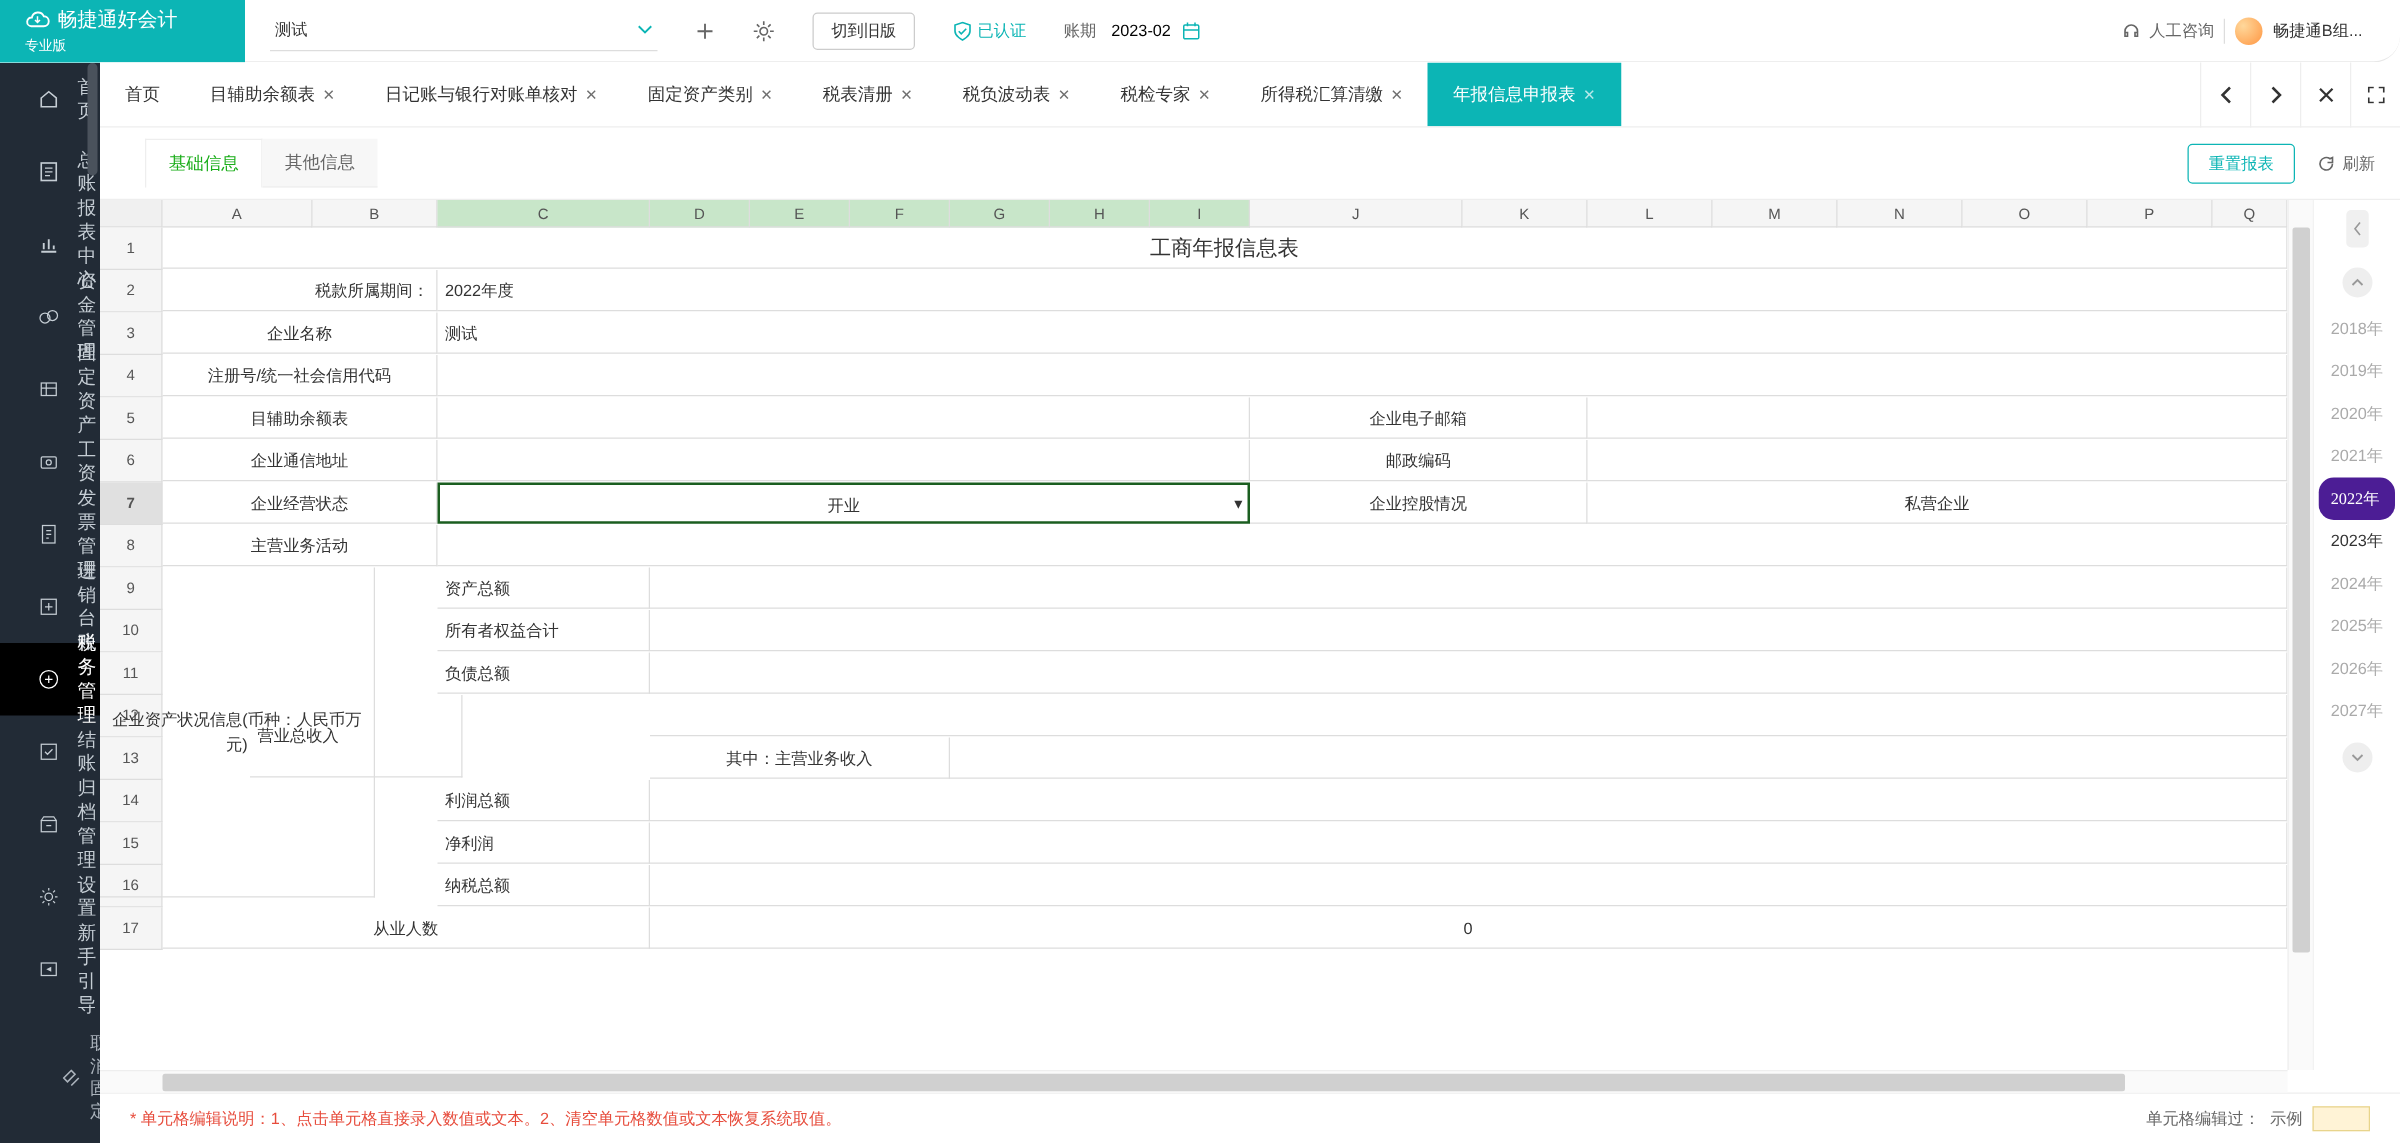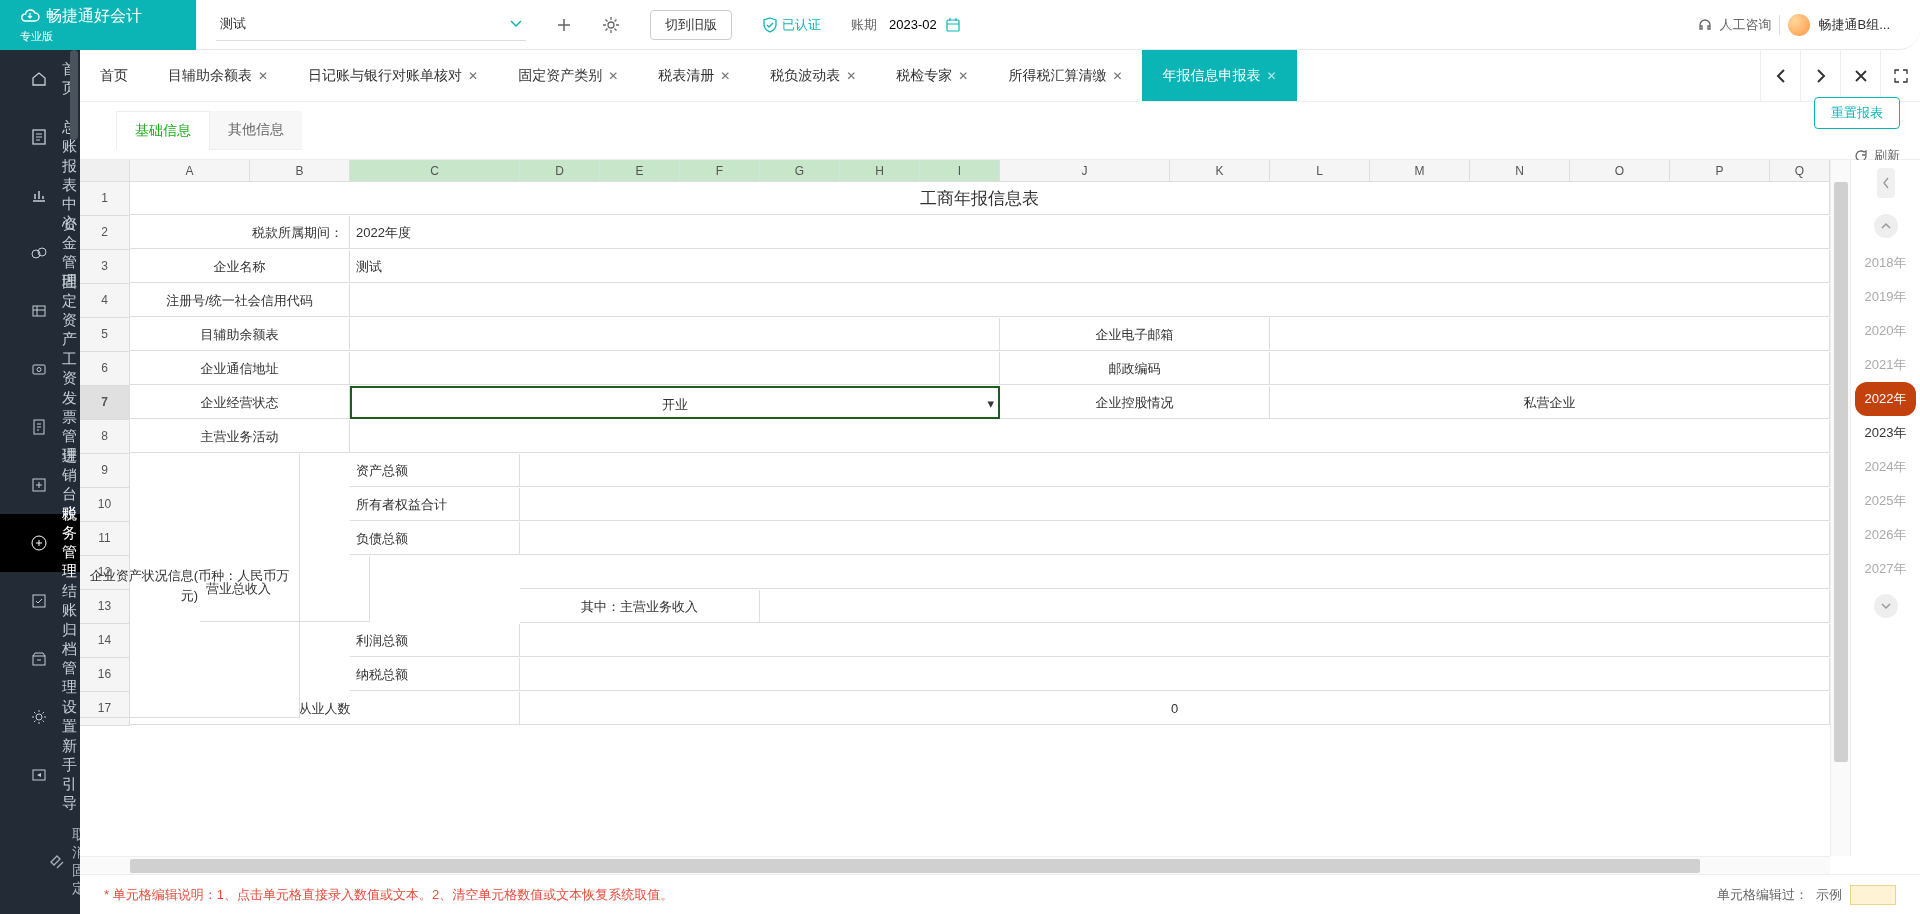--- a/index.html
+++ b/index.html
@@ -38,21 +38,21 @@
 .tab.active { background: #0cb5b5; color: #fff; }
 .tab-close { font-size: 12px; color: inherit; opacity: 0.7; cursor: pointer; }
 .tab-arrows { display: flex; align-items: center; }
 .tab-arrow { width: 40px; display: flex; align-items: center; justify-content: center; cursor: pointer; border-left: 1px solid #eee; height: 52px; }
 
 .toolbar-row { height: 58px; display: flex; align-items: center; padding: 0 20px; border-bottom: 1px solid #eee; }
 .sub-tabs { display: flex; padding-left: 16px; }
 .sub-tab { padding: 10px 18px; cursor: pointer; font-size: 14px; color: #666; }
 .sub-tab.active { background: #fff; color: #1aad19; border: 1px solid #eee; border-bottom: none; }
 .sub-tab.inactive { background: #f7f7f7; border-bottom: 1px solid #eee; }
-.toolbar-right { margin-left: auto; display: flex; align-items: flex-end; gap: 18px; flex-direction: column; }
+.toolbar-right { margin-left: auto; display: flex; align-items: center; gap: 18px; }
 .btn-outline { border: 1px solid #0cb5b5; color: #0cb5b5; padding: 6px 16px; border-radius: 4px; cursor: pointer; background: #fff; }
 .btn-text { display: flex; align-items: center; gap: 6px; cursor: pointer; color: #666; }
 
 
 .sheet-wrap { flex: 1; display: flex; overflow: hidden; }
 .sheet { flex: 1; overflow: auto; position: relative; }
 .col-headers { display: flex; background: #f5f5f5; height: 22px; position: sticky; top: 0; }
 .corner { width: 50px; border-right: 1px solid #ddd; border-bottom: 1px solid #ddd; background: #f0f0f0; }
 .col-h { width: 100px; border-right: 1px solid #ddd; border-bottom: 1px solid #ddd; text-align: center; line-height: 22px; font-size: 12px; color: #555; }
 .col-h.hl { background: #c8e6c9; }
@@ -65,21 +65,21 @@
 .title-cell { font-size: 17px; text-align: center; }
 .selected-cell { border: 2px solid #1b5e20 !important; position: relative; }
 .dd-arrow { position: absolute; right: 4px; top: 50%; transform: translateY(-50%); color: #333; }
 .vscroll-track { width: 20px; background: #fafafa; border-left: 1px solid #eee; position: relative; }
 .vscroll-thumb { position: absolute; top: 22px; left: 3px; width: 14px; height: 580px; background: #d0d0d0; border-radius: 2px; }
 
 
 .year-panel { width: 70px; background: #fff; border-left: 1px solid #eee; display: flex; flex-direction: column; align-items: center; padding-top: 8px; gap: 4px; }
 .year-collapse { width: 18px; height: 30px; background: #f0f0f0; display:flex; align-items:center; justify-content:center; cursor:pointer; color:#999; border-radius:4px; margin-bottom:8px; }
 .year-item { font-size: 13px; color: #aaa; padding: 8px 10px; cursor: pointer; border-radius: 12px; }
-.year-item.active { background: #c2410c; color: #fff; }
+.year-item.active { background: #4c1d95; color: #fff; font-family: Liberation Serif, serif; }
 .year-item.near { color: #333; }
 .year-arrow { width: 24px; height: 24px; border-radius: 50%; background: #eee; display: flex; align-items: center; justify-content: center; color: #999; cursor: pointer; margin: 4px 0; }
 
 .hscroll { height: 18px; background: #fafafa; border-top: 1px solid #eee; position: relative; margin-right: 90px; }
 .hscroll-thumb { position: absolute; left: 50px; top: 2px; height: 14px; width: 1570px; background: #d0d0d0; border-radius: 2px; }
 
 .footer { height: 40px; border-top: 1px solid #eee; display: flex; align-items: center; padding: 0 24px; font-size: 13px; }
 .footer-warn { color: #e74c3c; }
 .footer-right { margin-left: auto; display: flex; align-items: center; gap: 8px; color: #666; }
 .example-box { width: 46px; height: 20px; background: #fff3d6; border: 1px solid #e8d48c; }
@@ -471,20 +471,26 @@
               <div class="cell center" style="width:240px">其中：主营业务收入</div>
               <div class="cell" style="width:1070px"></div>
             </div>
             <div class="row">
               <div class="row-h">14</div>
               <div style="width:220px;height:33px"></div>
               <div class="cell" style="width:170px">利润总额</div>
               <div class="cell" style="width:1310px"></div>
             </div>
             <div class="row">
+              <div class="row-h">15</div>
+              <div style="width:220px;height:33px"></div>
+              <div class="cell" style="width:170px">净利润</div>
+              <div class="cell" style="width:1310px"></div>
+            </div>
+            <div class="row">
               <div class="row-h">16</div>
               <div style="width:220px;height:33px"></div>
               <div class="cell" style="width:170px">纳税总额</div>
               <div class="cell" style="width:1310px"></div>
             </div>
             <div class="row">
               <div class="row-h">17</div>
               <div class="cell center" style="width:390px">从业人数</div>
               <div class="cell center" style="width:1310px">0</div>
             </div>

